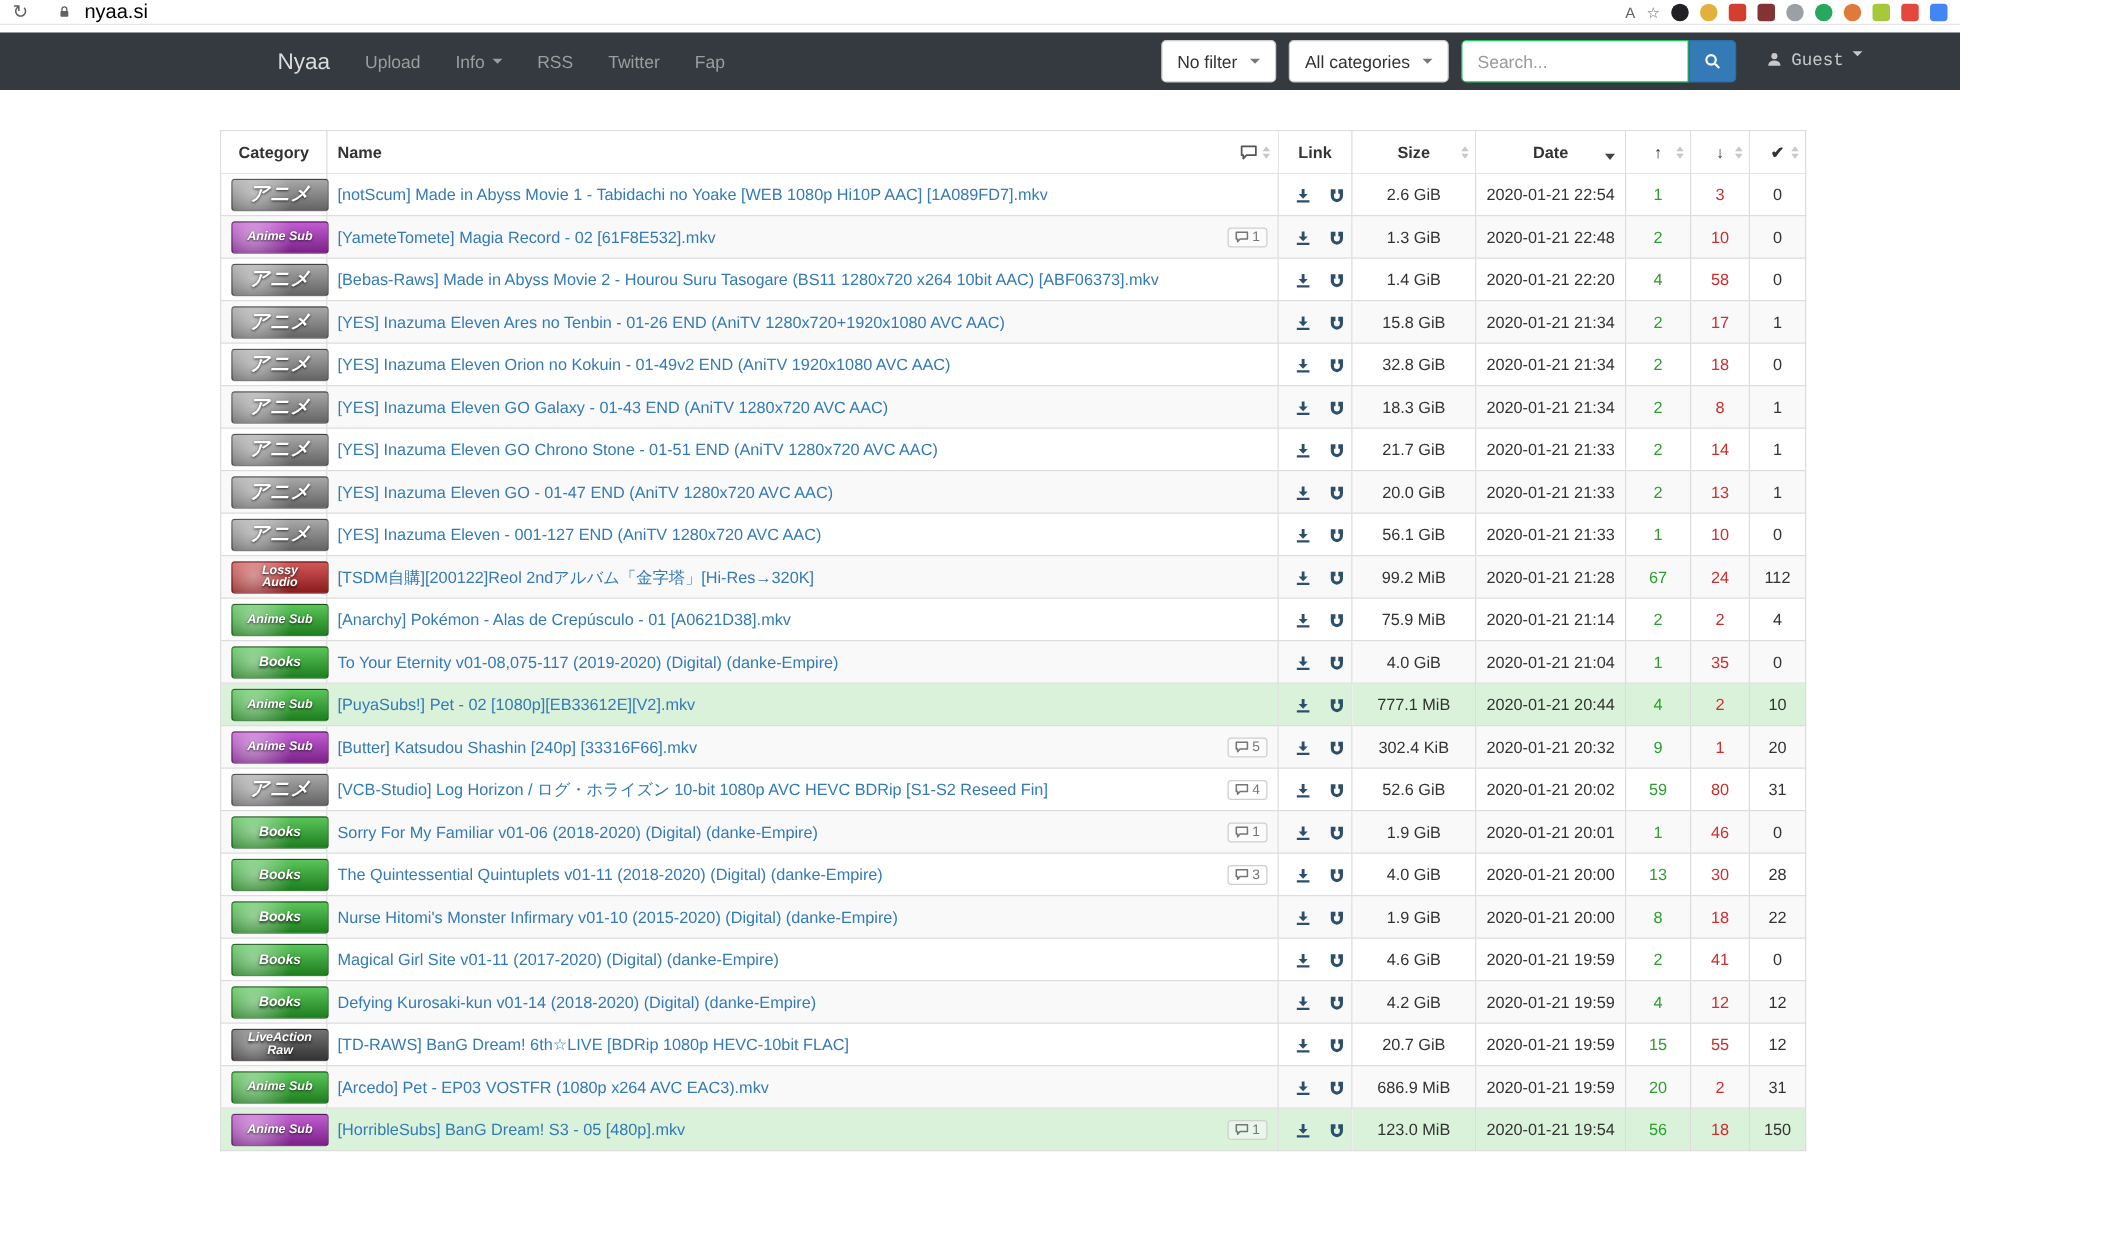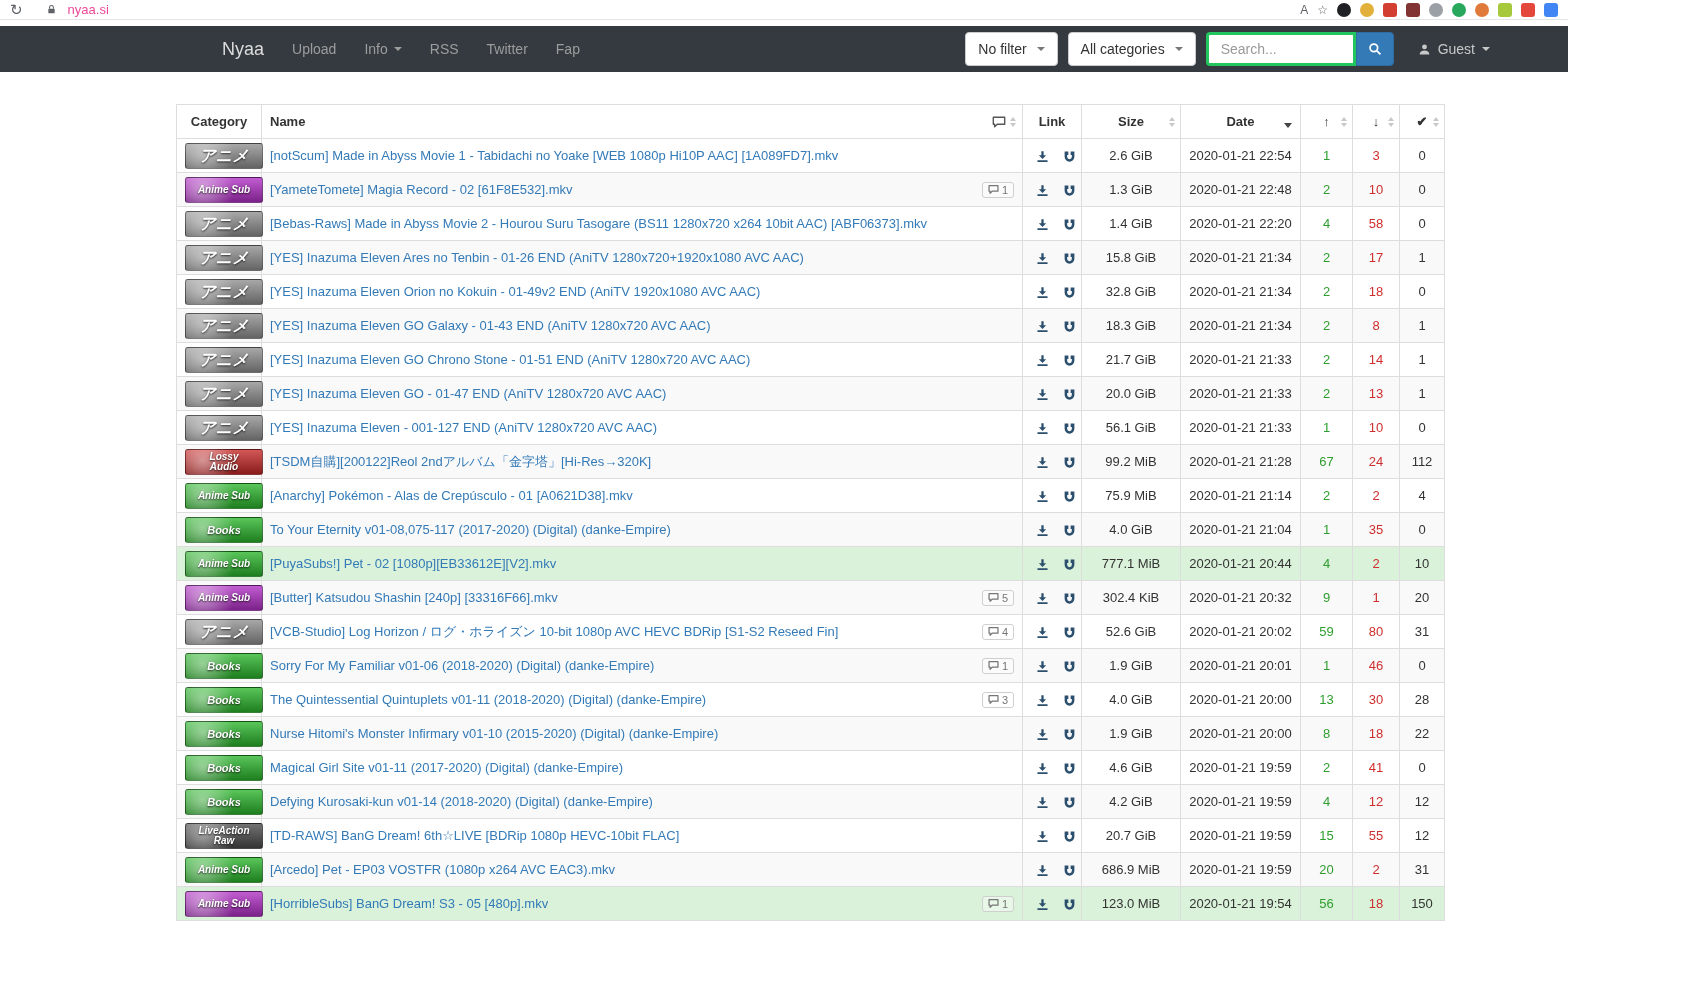--- a/index.html
+++ b/index.html
@@ -7,21 +7,21 @@
     font-family: "Liberation Sans", sans-serif; color: #333; }
   a { text-decoration: none; cursor: pointer; }
 
   .window { width: 1568px; background: #fff; }
 
   
   .chrome { height: 20px; display: flex; align-items: center; gap: 9px;
     padding: 0 10px; border-bottom: 1px solid #e4e6e8; background: #fff; }
   .reload { font-size: 15px; color: #5f6368; line-height: 1; }
   .lock-icon { display: inline-flex; margin-left: 14px; }
-  .url { font-size: 13px; color: #ec4899; margin-left: 2px; }
+  .url { font-size: 16px; color: #000000; margin-left: 2px; }
   .chrome-spacer { flex: 1; }
   .ext-icons { display: flex; align-items: center; gap: 9px; }
   .ext { width: 14px; height: 14px; display: inline-flex; align-items: center;
     justify-content: center; font-size: 12px; line-height: 1; }
   .ext.circle { border-radius: 50%; }
   .ext.square { border-radius: 3px; }
   .ext.glyph  { background: transparent; width: auto; }
 
   
   .navbar { margin-top: 6px; height: 46px; background: var(--navbar-bg, #343a40);
@@ -30,29 +30,29 @@
   .brand { color: var(--brand, #dcdcdc); font-size: 18px; margin-right: 14px; }
   .nav-link { color: var(--nav-link, #9d9d9d); font-size: 14px; padding: 0 14px;
     display: inline-flex; align-items: center; gap: 6px; }
   .caret { width: 0; height: 0; border-left: 4px solid transparent;
     border-right: 4px solid transparent; border-top: 4px solid currentColor; display: inline-block; }
   .nav-right { margin-left: auto; display: flex; align-items: center; gap: 10px; }
   .select { height: 34px; background: #fff; border: 1px solid #ccc; border-radius: 4px;
     display: inline-flex; align-items: center; gap: 10px; padding: 0 12px;
     font-size: 14px; color: #333; }
   .search-group { display: flex; }
-  .search-group input { width: 150px; height: 34px; border: 3px solid #22c55e;
+  .search-group input { width: 182px; height: 34px; border: 1px solid #22c55e;
     border-radius: 4px 0 0 4px; padding: 0 12px; font-size: 14px;
     font-family: "Liberation Sans", sans-serif; outline: none; }
   .search-group input::placeholder { color: #999; }
   .search-btn { width: 38px; height: 34px; background: var(--search-button, #337ab7);
     border: 1px solid #2e6da4; border-radius: 0 4px 4px 0; display: inline-flex;
     align-items: center; justify-content: center; cursor: pointer; }
   .guest { margin-left: 14px; color: #c8c8c8; font-size: 14px; display: inline-flex;
-    align-items: center; gap: 7px; }
+    align-items: flex-start; gap: 7px; font-family: Liberation Mono, monospace; }
 
   
   .container { width: 1268px; margin-left: 176px; margin-top: 32px; }
   table { width: 1268px; table-layout: fixed; border-collapse: collapse; font-size: 13px; }
   th, td { border: 1px solid var(--table-border, #ddd); height: 34px; padding: 3px 8px;
     vertical-align: middle; position: relative; }
   thead th { font-weight: bold; text-align: center; background: #fff; }
   th.c-name { text-align: left; }
   tbody tr:nth-child(even) { background: var(--stripe-row, #f9f9f9); }
   tbody tr.success { background: var(--success-row, #d9f2d9) !important; }
@@ -600,21 +600,21 @@
   </tr>
 
   <tr>
     <td class="c-cat">
       <a class="cat-badge b-books" title="Literature - English-translated">
         <span>Books</span>
       </a>
     </td>
     <td class="c-name">
       <div class="name-wrap">
-        <a class="t-name">To Your Eternity v01-08,075-117 (2017-2020) (Digital) (danke-Empire)</a>
+        <a class="t-name">To Your Eternity v01-08,075-117 (2019-2020) (Digital) (danke-Empire)</a>
 
       </div>
     </td>
     <td class="c-link">
       <a class="icon-link">
         <svg viewBox="0 0 16 16" width="13" height="13" fill="currentColor">
           <path d="M6.6 1.5h2.8v5h3.1L8 11 3.5 6.5h3.1z"></path>
           <path d="M1.8 12.6h12.4v2.2H1.8z"></path>
         </svg>
       </a>

